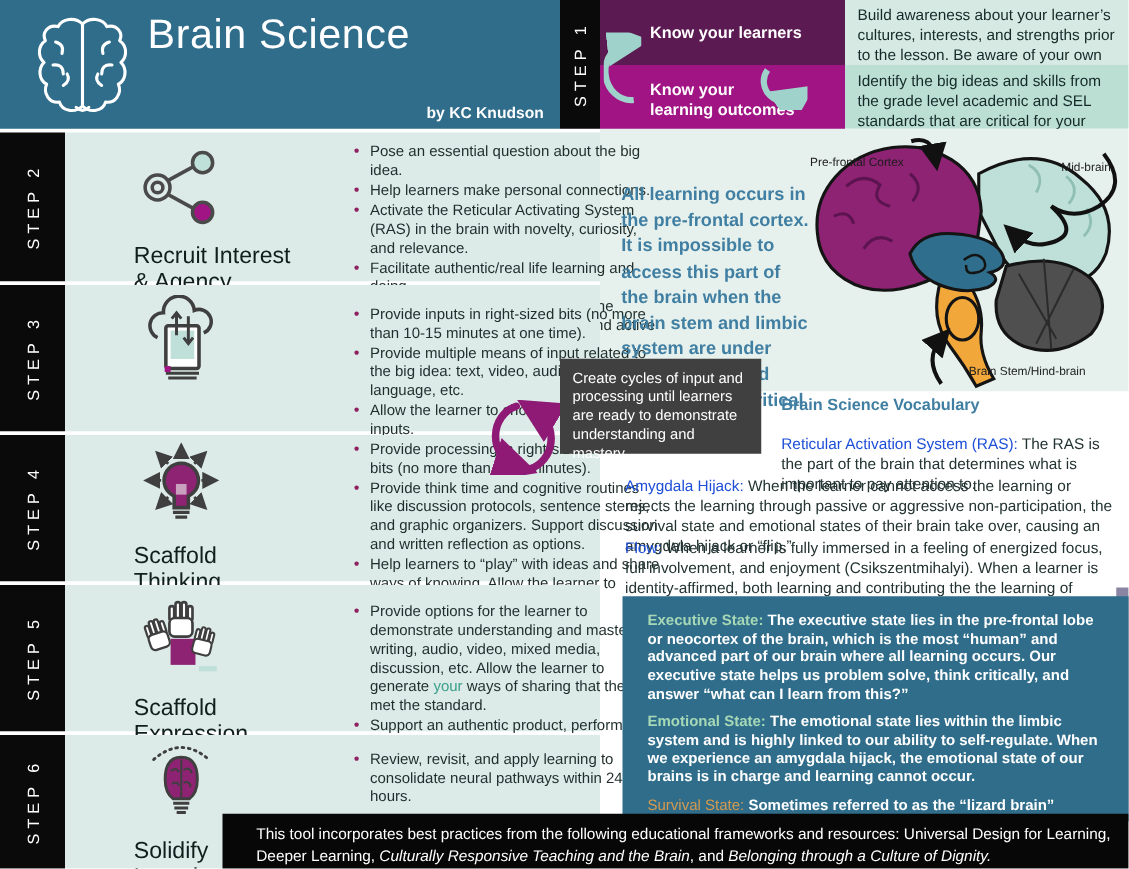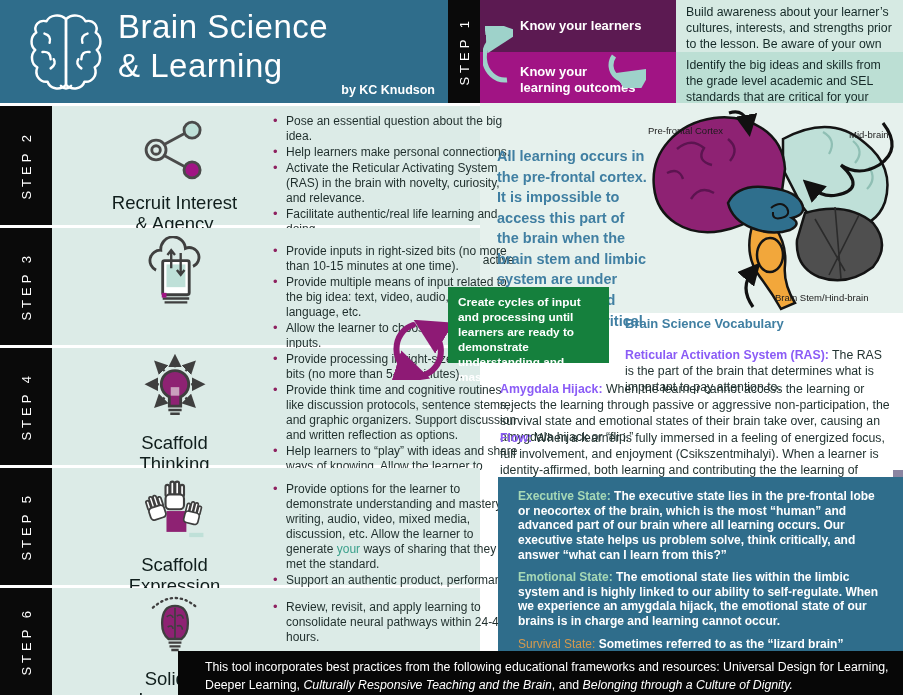--- a/index.html
+++ b/index.html
@@ -26,36 +26,36 @@
   .knowtxt{color:#fff;font-weight:bold;font-size:13px;line-height:1.25;padding-left:40px;}
   #note1{left:676px;top:0;width:227px;height:52px;background:#d6eae3;padding:5px 10px;font-size:12.3px;line-height:1.3;color:#152a28;}
   #note2{left:676px;top:52px;width:227px;height:51px;background:#bcdfd4;padding:6px 10px;font-size:12.3px;line-height:1.3;color:#152a28;}
 
   
   #brainRegion{left:480px;top:103px;width:423px;height:210px;background:#e6f1ed;}
   #mauveStrip{left:893px;top:470px;width:10px;height:181px;background:#8a85a2;}
 
   
   .panel{left:52px;width:428px;background:#dcebe7;}
-  .iconcol{position:absolute;left:55px;width:135px;text-align:center;}
+  .iconcol{position:absolute;left:55px;width:135px;text-align:left;}
   .steptitle{font-size:18.5px;color:#101e1c;line-height:1.15;margin-top:2px;}
-  .bullets{position:absolute;left:220px;width:246px;margin:0;padding:0;list-style:none;}
+  .bullets{position:absolute;left:230px;width:246px;margin:0;padding:0;list-style:none;}
   .bullets li{position:relative;padding-left:14px;margin:0 0 1px 0;font-size:12px;line-height:1.25;color:#1f2e2c;}
   .bullets li::before{content:"•";position:absolute;left:1px;top:-1px;color:#8e2160;font-size:13px;}
   .hl-other{color:#3aa08b;}
 
   
   #mainNote{left:497px;top:146px;width:152px;font-size:14.5px;font-weight:bold;line-height:1.42;color:#407fa2;}
-  #cycleBox{left:448px;top:287px;width:161px;height:76px;background:#15803d;color:#fff;
-            padding:8px 10px;font-size:11.8px;font-weight:700;line-height:1.28;}
+  #cycleBox{left:448px;top:287px;width:161px;height:76px;background:#404040;color:#fff;
+            padding:8px 10px;font-size:11.8px;font-weight:400;line-height:1.28;}
 
   
   #vocabHead{left:625px;top:316px;font-size:13px;font-weight:bold;color:#407fa2;}
   .vocab{font-size:12.3px;line-height:1.3;color:#223331;}
-  .vterm{color:#8b5cf6;font-weight:bold;text-align:center;}
+  .vterm{color:#1d4ed8;font-weight:normal;text-align:center;}
   #vocab1{left:625px;top:348px;width:268px;}
   #vocab2{left:500px;top:382px;width:396px;}
   #vocab3{left:500px;top:431px;width:396px;}
 
   
   #states{left:498px;top:477px;width:411px;height:180px;background:#2f6d8b;padding:12px 20px;}
   #states p{margin:0 0 8px 0;font-size:12px;line-height:1.22;color:#fff;font-weight:600;}
   .sterm-g{color:#a6d8b6;font-weight:bold;}
   .sterm-o{color:#d59a4e;font-weight:normal;margin-top:36px;}
 
@@ -84,21 +84,20 @@
           <path d="M15,41 q8,-1 8,7"></path>
           <path d="M23,57 q6,-4 3,-9"></path>
         <path d="M59,23 q-7,2 -5,9"></path>
           <path d="M61,41 q-8,-1 -8,7"></path>
           <path d="M53,57 q-6,-4 -3,-9"></path>
         <path d="M33,74 q5,5 10,0"></path>
       </g>
     </svg>
     <h1>
       <div>Brain Science</div>
-      <div>&amp; Learning</div>
     </h1>
     <div id="byline">by KC Knudson</div>
   </div>
 
   <div class="abs stepbar" id="bar1">
     <span>STEP 1</span>
   </div>
   <div class="abs" id="know1">
     <div class="knowtxt">Know your learners</div>
   </div>

